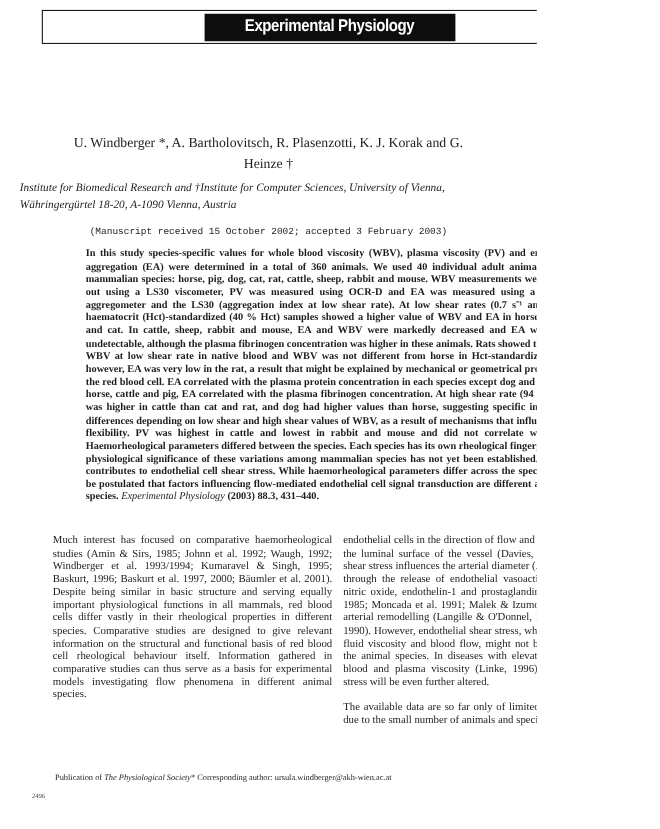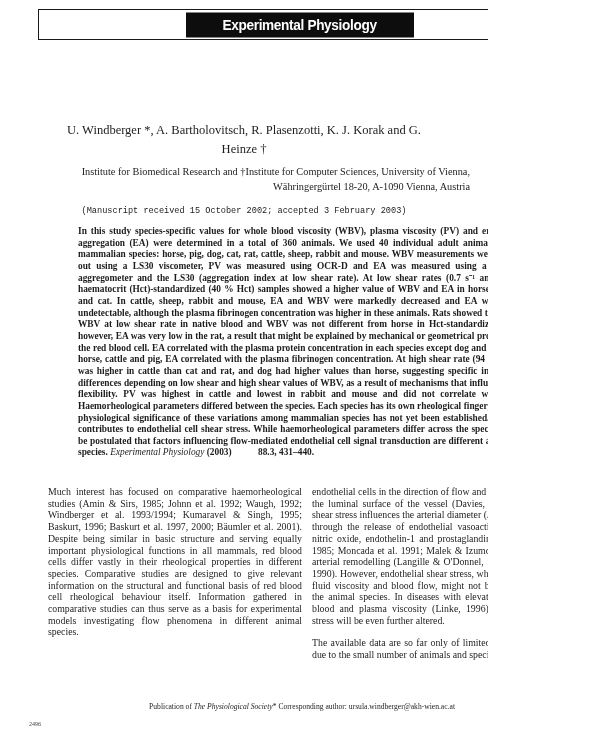--- a/index.html
+++ b/index.html
@@ -58,21 +58,22 @@
     width: 372px;
     text-align: center;
     font-size: 12.5px;
     line-height: 19px;
   }
   .affiliation {
     position: absolute;
     top: 165px; left: 50%;
     transform: translateX(-50%);
     width: 452px;
-    text-align: right;
+    text-align: left;
+    font-style: italic;
     font-size: 10.3px;
     line-height: 14.5px;
   }
   .manuscript-note {
     position: absolute;
     top: 206px; left: 0;
     width: 100%;
     text-align: center;
     font-size: 8.6px;
     font-family: Liberation Mono, monospace;
@@ -82,42 +83,42 @@
     position: absolute;
     top: 226px; left: 78px;
     width: 450px;
     font-size: 9.35px;
     line-height: 11.65px;
     font-weight: bold;
     text-align: justify;
   }
   .abstract .cit-journal { font-style: italic; font-weight: normal; }
   .abstract .cit-normal  { font-weight: bold; }
-  .abstract .cit-volume  { font-weight: bold; margin-left: 24px; }
+  .abstract .cit-volume  { font-weight: bold; }
   
   .columns {
     position: absolute;
     top: 486px; left: 48px;
     width: 518px;
     display: flex;
     gap: 10px;
   }
   .col { flex: 1; }
   .col p {
     margin: 0 0 11px 0;
     font-size: 9.8px;
     line-height: 11.7px;
     text-align: justify;
   }
   
   .footer {
     position: absolute;
     top: 702px; left: 50px; right: 33px;
     display: flex;
-    justify-content: flex-end;
+    justify-content: flex-start;
     font-size: 7.6px;
   }
   .footer .italic { font-style: italic; }
   .manuscript-id {
     position: absolute;
     left: 29px; top: 721px;
     font-size: 6px;
     color: #444;
   }
 </style>

